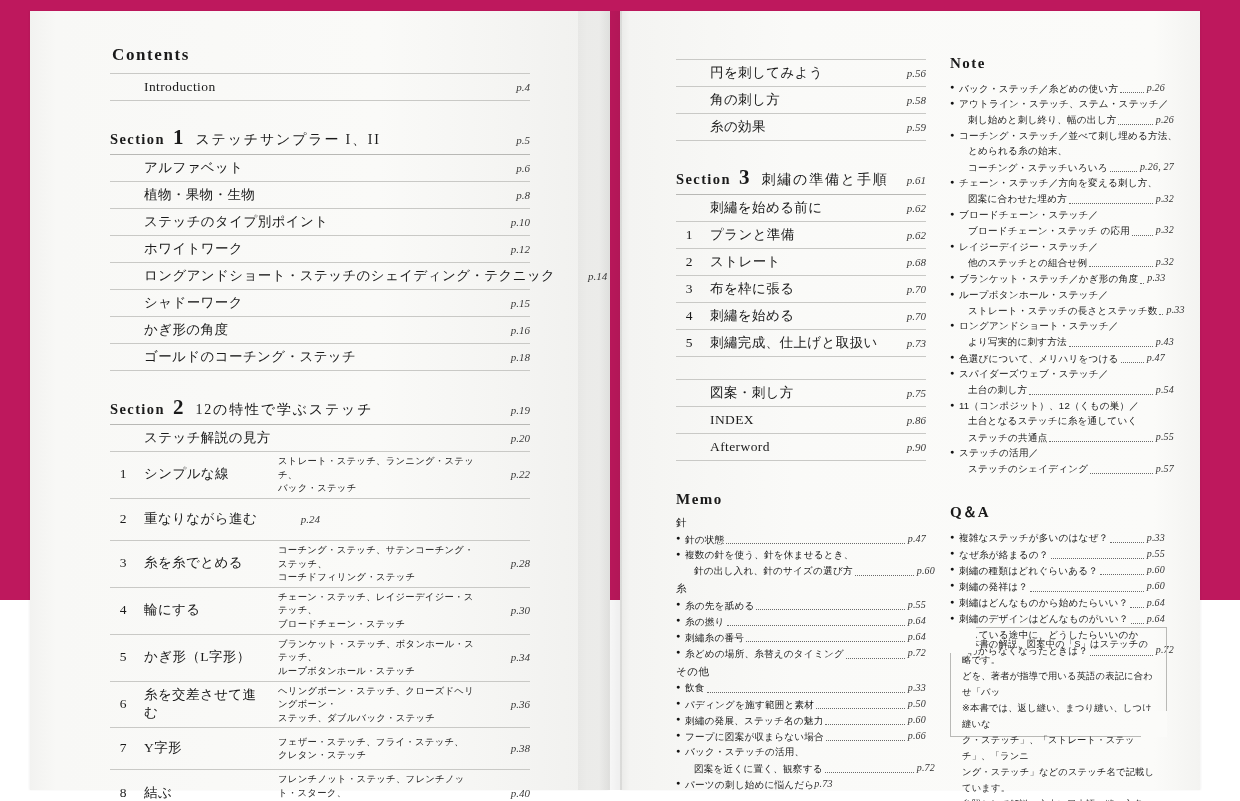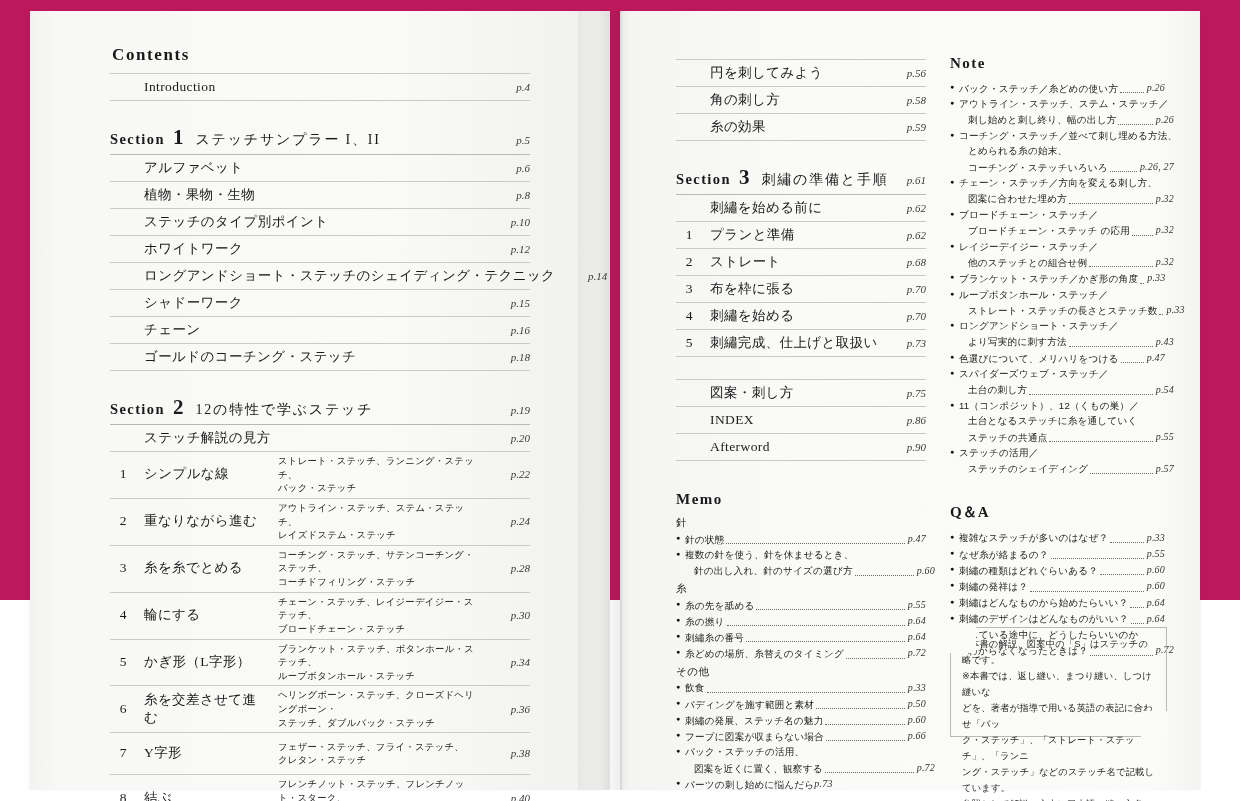--- a/index.html
+++ b/index.html
@@ -218,21 +218,21 @@
             <span class="title">ロングアンドショート・ステッチのシェイディング・テクニック</span>
             <span class="spacer"></span>
             <span class="pg">p.14</span>
           </div>
           <div class="row plain">
             <span class="title">シャドーワーク</span>
             <span class="spacer"></span>
             <span class="pg">p.15</span>
           </div>
           <div class="row plain">
-            <span class="title">チェーン</span>
+            <span class="title">かぎ形の角度</span>
             <span class="spacer"></span>
             <span class="pg">p.16</span>
           </div>
           <div class="row plain">
             <span class="title">ゴールドのコーチング・ステッチ</span>
             <span class="spacer"></span>
             <span class="pg">p.18</span>
           </div>
         </div>
 
@@ -253,21 +253,20 @@
       <div id="s2rows">
           <div class="row withsub numbered ">
             <span class="num">1</span>
             <span class="title">シンプルな線</span>
             <span class="sub">ストレート・ステッチ、ランニング・ステッチ、<br>バック・ステッチ</span>
             <span class="pg">p.22</span>
           </div>
           <div class="row withsub numbered ">
             <span class="num">2</span>
             <span class="title">重なりながら進む</span>
-            <span class="sub">アウトライン・ステッチ、ステム・ステッチ、<br>レイズドステム・ステッチ</span>
             <span class="pg">p.24</span>
           </div>
           <div class="row withsub numbered ">
             <span class="num">3</span>
             <span class="title">糸を糸でとめる</span>
             <span class="sub">コーチング・ステッチ、サテンコーチング・ステッチ、<br>コーチドフィリング・ステッチ</span>
             <span class="pg">p.28</span>
           </div>
           <div class="row withsub numbered ">
             <span class="num">4</span>
@@ -799,22 +798,22 @@
             </span>
           </div>
         </div>
     </div>
 
     <div class="notebox" style="left:330px;top:616px;width:217px;height:110px;">
       <div class="cut-tl"></div>
       <div class="cut-br"></div>
       <div id="footnotelines">
           <p>※本書の解説、図案中の「S」はステッチの略です。</p>
+          <p>どを、著者が指導で用いる英語の表記に合わせ「バッ</p>
           <p>※本書では、返し縫い、まつり縫い、しつけ縫いな</p>
-          <p>どを、著者が指導で用いる英語の表記に合わせ「バッ</p>
           <p>ク・ステッチ」、「ストレート・ステッチ」、「ランニ</p>
           <p>ング・ステッチ」などのステッチ名で記載しています。</p>
           <p>参照として解説の文末に日本語の縫い方名（※）を</p>
         </div>
     </div>
 
   </div>
 
   <div class="gutter"></div>
 </div>

